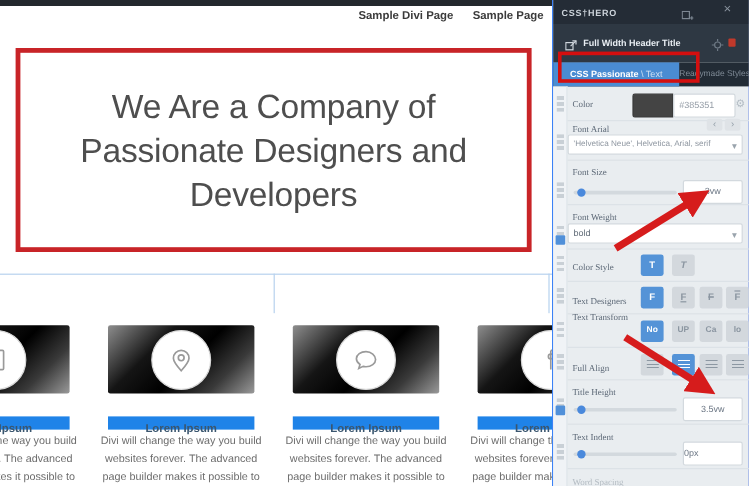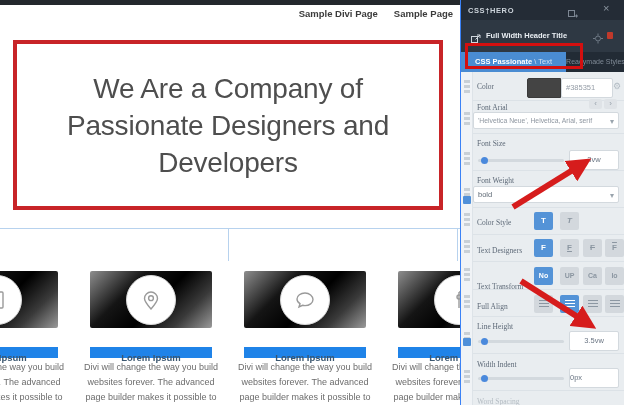--- a/index.html
+++ b/index.html
@@ -257,38 +257,38 @@
       <span class="plabel" style="top:146px">Color Style</span>
       <div class="tbtn on" style="left:73px;top:140px">T</div>
       <div class="tbtn ital" style="left:99px;top:140px">T</div>
 
       <span class="plabel" style="top:174px">Text Designers</span>
       <div class="tbtn on" style="left:73px;top:167px">F</div>
       <div class="tbtn deco-u" style="left:99px;top:167px">F</div>
       <div class="tbtn deco-s" style="left:122px;top:167px">F</div>
       <div class="tbtn deco-o" style="left:144px;top:167px">F</div>
 
-      <span class="plabel" style="top:210px">Text Transform</span>
+      <span class="plabel" style="top:188px">Text Transform</span>
       <div class="tbtn on" style="left:73px;top:195px;font-size:7px">No</div>
       <div class="tbtn" style="left:99px;top:195px;font-size:7px">UP</div>
       <div class="tbtn" style="left:122px;top:195px;font-size:7px">Ca</div>
       <div class="tbtn" style="left:144px;top:195px;font-size:7px">lo</div>
 
       <span class="plabel" style="top:230px">Full Align</span>
       <div class="tbtn" style="left:73px;top:223px"><span class="bars"></span></div>
       <div class="tbtn on" style="left:99px;top:223px"><span class="bars"></span></div>
       <div class="tbtn" style="left:122px;top:223px"><span class="bars"></span></div>
       <div class="tbtn" style="left:144px;top:223px"><span class="bars"></span></div>
 
-      <span class="plabel" style="top:250px">Line Height</span>
+      <span class="plabel" style="top:250px">Title Height</span>
       <div class="track" style="left:17px;top:268px;width:86px;"></div>
       <div class="thumb" style="left:20px;top:266px;"></div>
       <div class="pinput" style="left:108px;top:259px;width:50px;height:20px;line-height:18px;text-align:center;">3.5vw</div>
 
-      <span class="plabel" style="top:288px">Width Indent</span>
+      <span class="plabel" style="top:288px">Text Indent</span>
       <div class="track" style="left:17px;top:305px;width:86px;"></div>
       <div class="thumb" style="left:20px;top:303px;"></div>
       <div class="pinput" style="left:108px;top:296px;width:50px;height:20px;line-height:18px;text-align:left;">0px</div>
 
       <span class="plabel faint" style="top:325px">Word Spacing</span>
     </div>
   </div>
 
   <svg class="arrows" width="624" height="405" viewBox="0 0 624 405">
     <defs>

